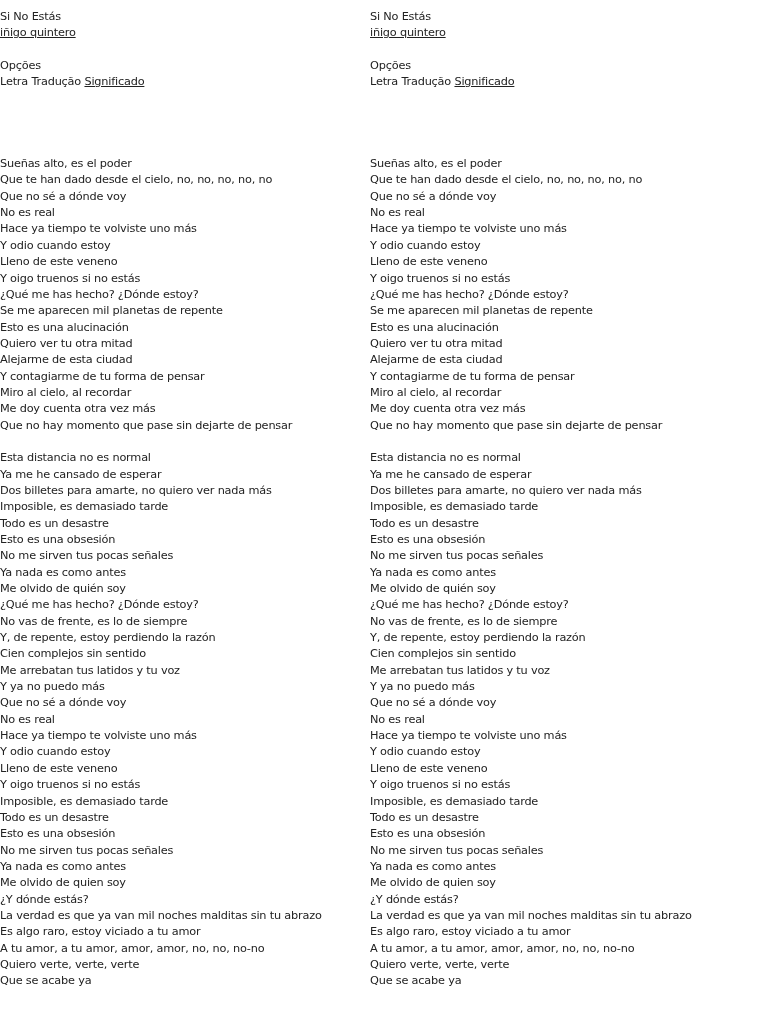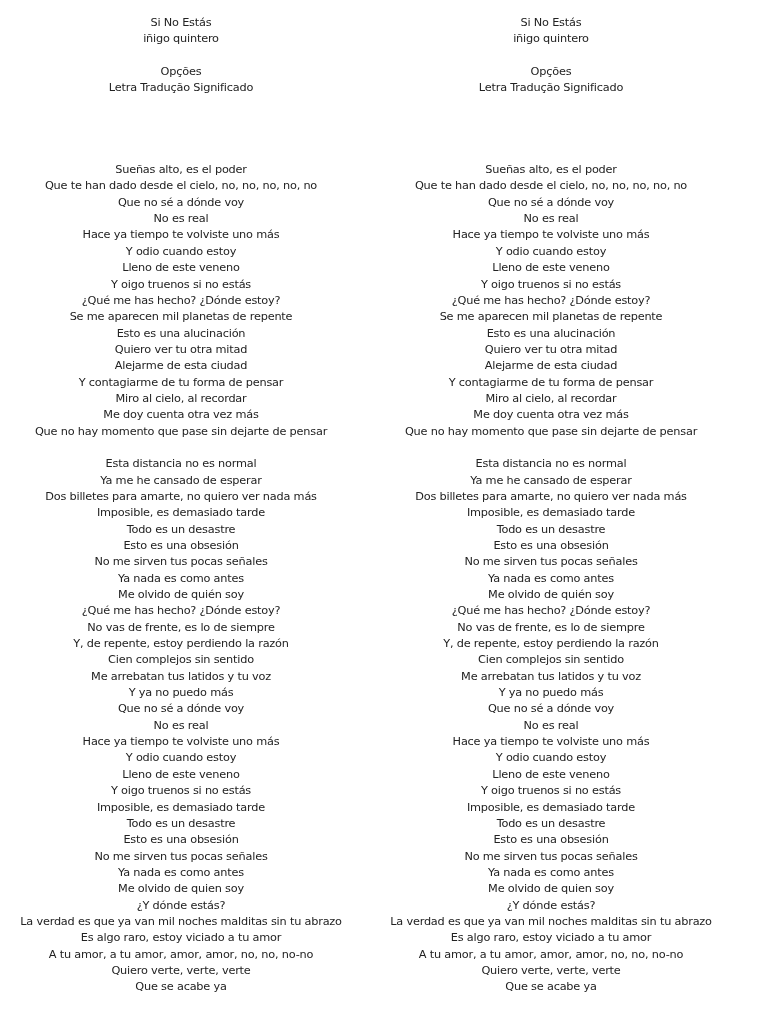--- a/index.html
+++ b/index.html
@@ -12,33 +12,33 @@
       height: 1024px;
       position: relative;
       overflow: hidden;
       font-family: "DejaVu Sans", sans-serif;
       color: #222222;
       font-size: 11.3px;
       letter-spacing: -0.2px;
     }
     .column {
       position: absolute;
-      top: 15px;
+      top: 9px;
       width: 362px;
-      text-align: center;
+      text-align: left;
     }
     .col-left { left: 0px; }
     .col-right { left: 370px; }
     .line {
       display: block;
       height: 16.35px;
       line-height: 16.35px;
       white-space: nowrap;
     }
-    .u { }
+    .u { text-decoration: underline; }
     .gap { display: block; height: 16.35px; }
     .spacer-big { display: block; height: 65.4px; }
     a { color: inherit; }
   </style>
 </head>
 <body>
 
 <div class="column col-left">
   <span class="line">Si No Estás</span>
   <span class="line"><a class="u">iñigo quintero</a></span>

